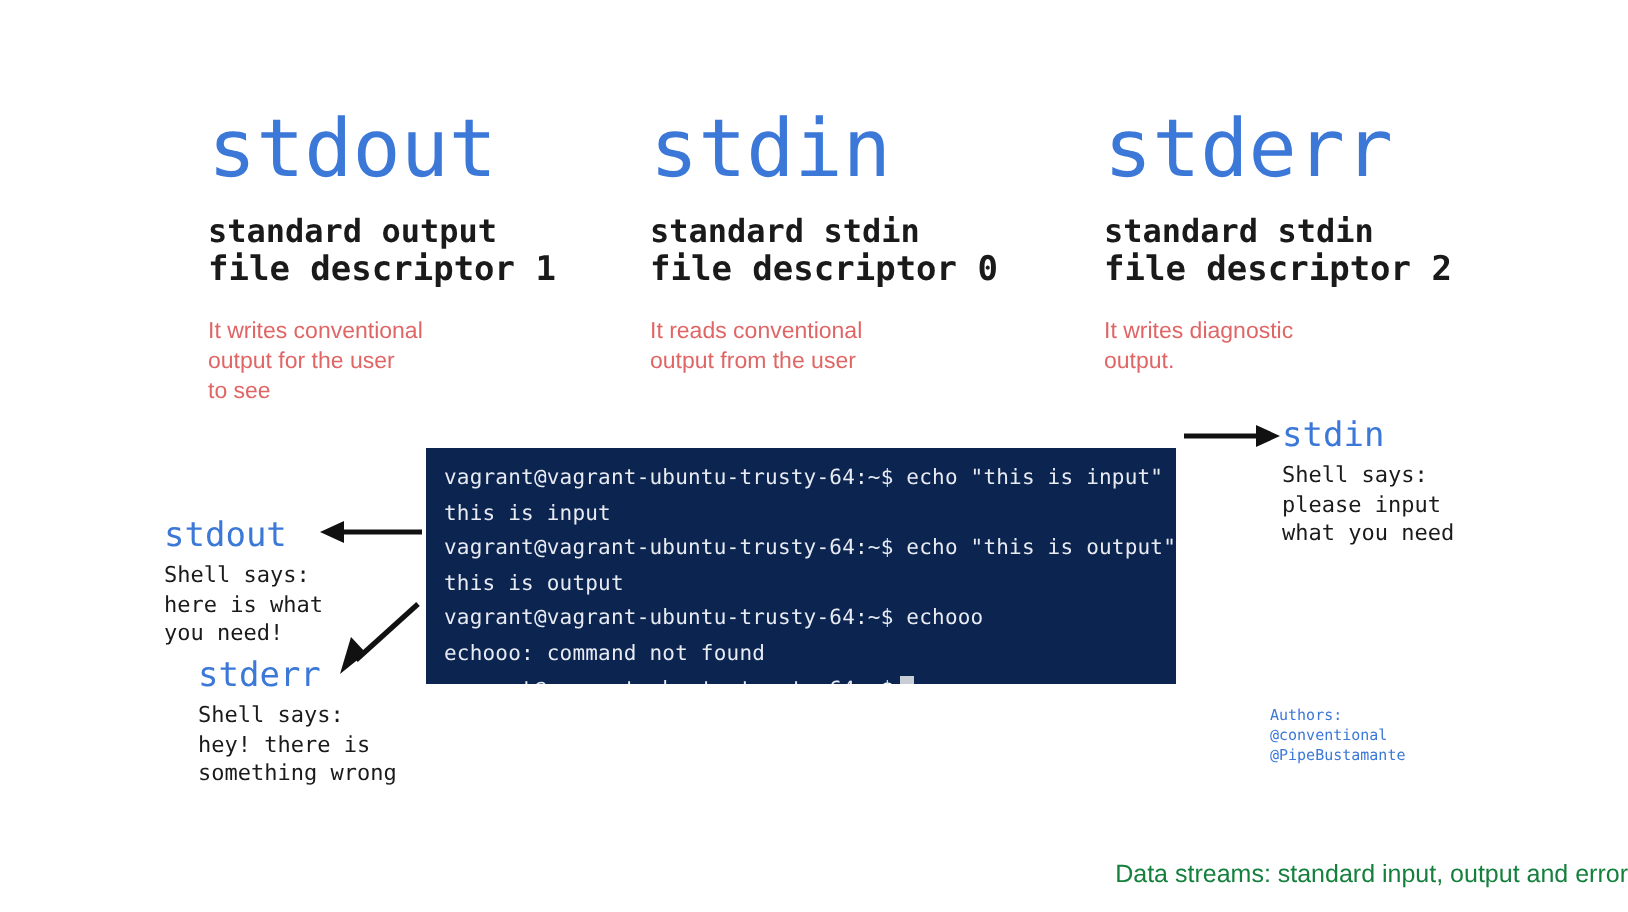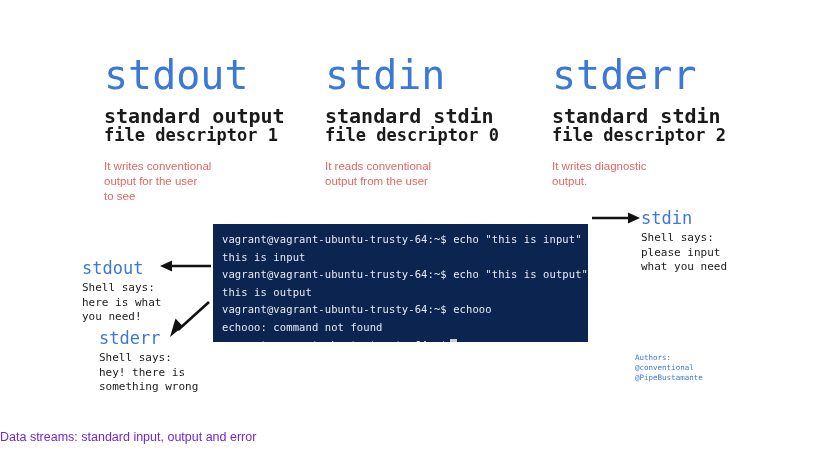--- a/index.html
+++ b/index.html
@@ -26,21 +26,21 @@
     font-family: "DejaVu Sans Mono", "Liberation Mono", monospace;
     font-size: 40px;
     line-height: 46px;
     color: #3c78d8;
     letter-spacing: 0px;
     font-weight: 400;
     white-space: nowrap;
   }
   .col-subtitle {
     font-family: "DejaVu Sans Mono", "Liberation Mono", monospace;
-    font-size: 20px;
+    font-size: 16px;
     line-height: 20px;
     color: #1a1a1a;
     font-weight: 700;
     margin-top: 8px;
     white-space: nowrap;
   }
   .col-fd {
     font-family: "DejaVu Sans Mono", "Liberation Mono", monospace;
     font-size: 17px;
     line-height: 15px;
@@ -125,24 +125,24 @@
     color: #3c78d8;
     white-space: pre-line;
   }
 
   
   #footer-caption {
     position: absolute;
     left: 0;
     right: 0;
     top: 430px;
-    text-align: left;
+    text-align: right;
     font-family: "Liberation Sans", "DejaVu Sans", sans-serif;
     font-size: 12.5px;
-    color: #6d28d9;
+    color: #15803d;
   }
 </style>
 </head>
 <body>
 
 <div class="col col-stdout">
   <div class="col-title">stdout</div>
   <div class="col-subtitle">standard output</div>
   <div class="col-fd">file descriptor 1</div>
   <div class="col-desc">It writes conventional

